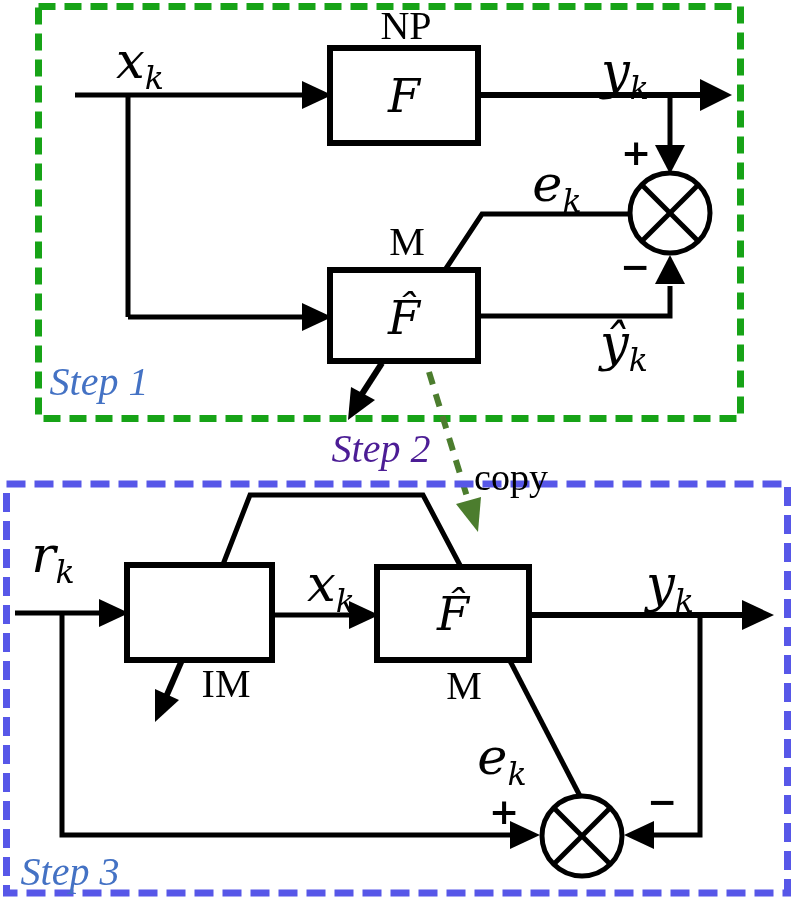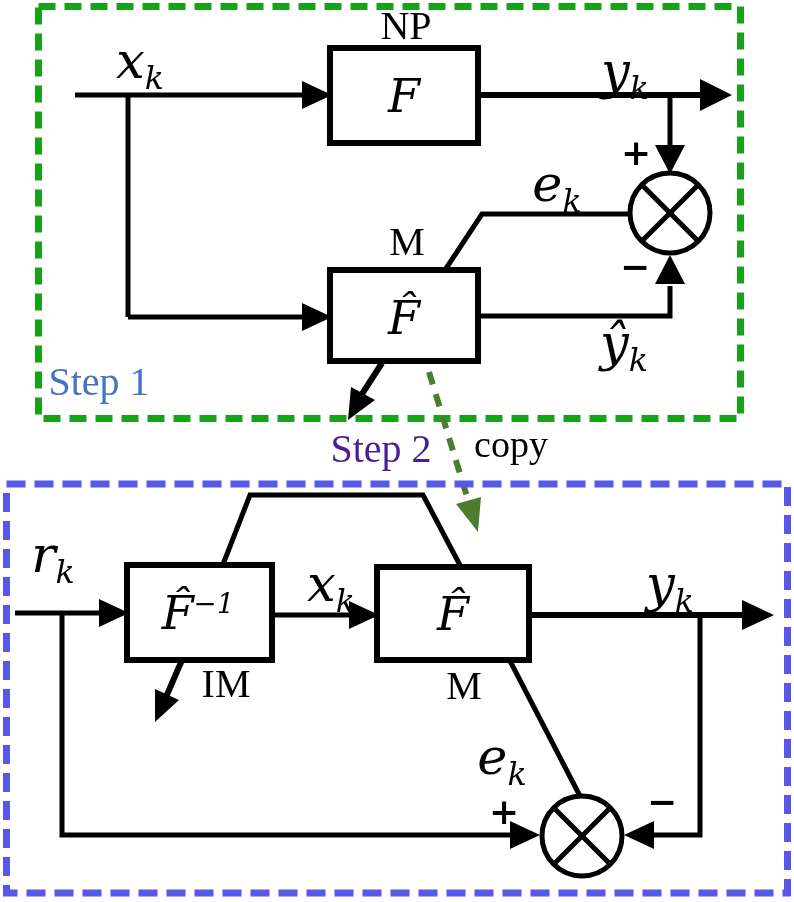--- a/index.html
+++ b/index.html
@@ -41,24 +41,25 @@
   }
   .sign {
     font-family:"DejaVu Serif", serif;
     font-style:normal;
     font-size:36px;
     font-weight:bold;
   }
   .step {
     font-family:"Liberation Serif", serif;
     font-size:40px;
+    font-style:italic;
   }
   .step1-color { color:#4472C4; }
   .step2-color { color:#4c1d95; }
-  .copy-color  { color:#000000; }
+  .copy-color  { color:#000000;margin-top:33px; }
 </style>
 </head>
 <body>
 
 <div id="stage">
 
   <svg id="diagram-svg" width="794" height="902" viewBox="0 0 794 902">
 
     <rect x="38.5" y="6.5" width="702" height="412" fill="none" stroke-width="7" stroke-dasharray="17 9" stroke="#17A317"></rect>
 
@@ -167,23 +168,20 @@
   <div class="lbl step step1-color" style="left:99px; top:382px;">Step 1</div>
 
   <div class="lbl step step2-color" style="left:381px; top:449px;">Step 2</div>
 
   <div class="lbl roman copy-color" style="left:511px; top:444px; font-size:38px;">copy</div>
 
   <div class="lbl math" style="left:53px; top:554px;">
     <span>r</span><sub>k</sub>
   </div>
 
-  <div class="lbl math blockmath" style="left:198px; top:613px;">
-    <span>F̂</span><sup>−1</sup>
-  </div>
 
   <div class="lbl roman" style="left:226px; top:684px;">IM</div>
 
   <div class="lbl math" style="left:331px; top:583px;">
     <span>x</span><sub>k</sub>
   </div>
 
   <div class="lbl math blockmath" style="left:453px; top:614px;">
     <span>F̂</span>
   </div>
@@ -195,14 +193,15 @@
   </div>
 
   <div class="lbl math" style="left:502px; top:756px;">
     <span>e</span><sub>k</sub>
   </div>
 
   <div class="lbl sign" style="left:504px; top:811px;">+</div>
 
   <div class="lbl sign" style="left:662px; top:801px;">−</div>
 
+  <div class="lbl step step1-color" style="left:70px; top:872px;">Step 3</div>
 
 </div>
 
 </body></html>

